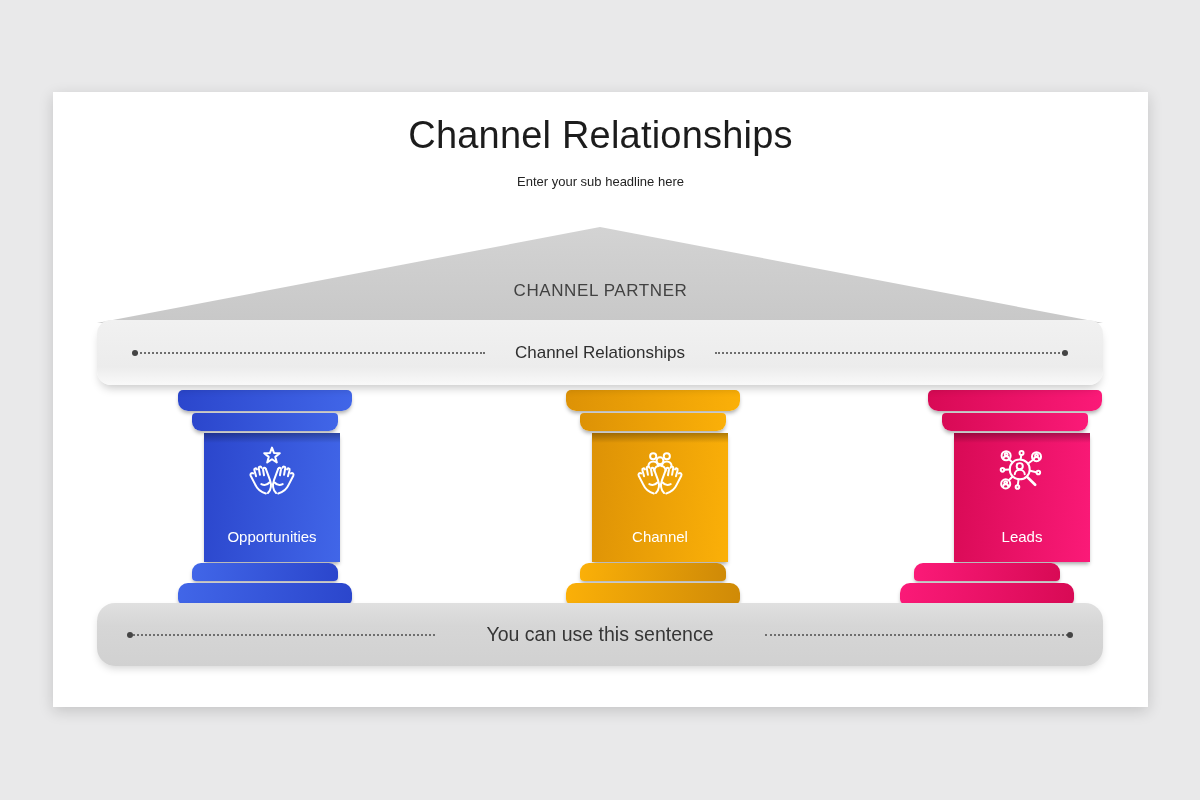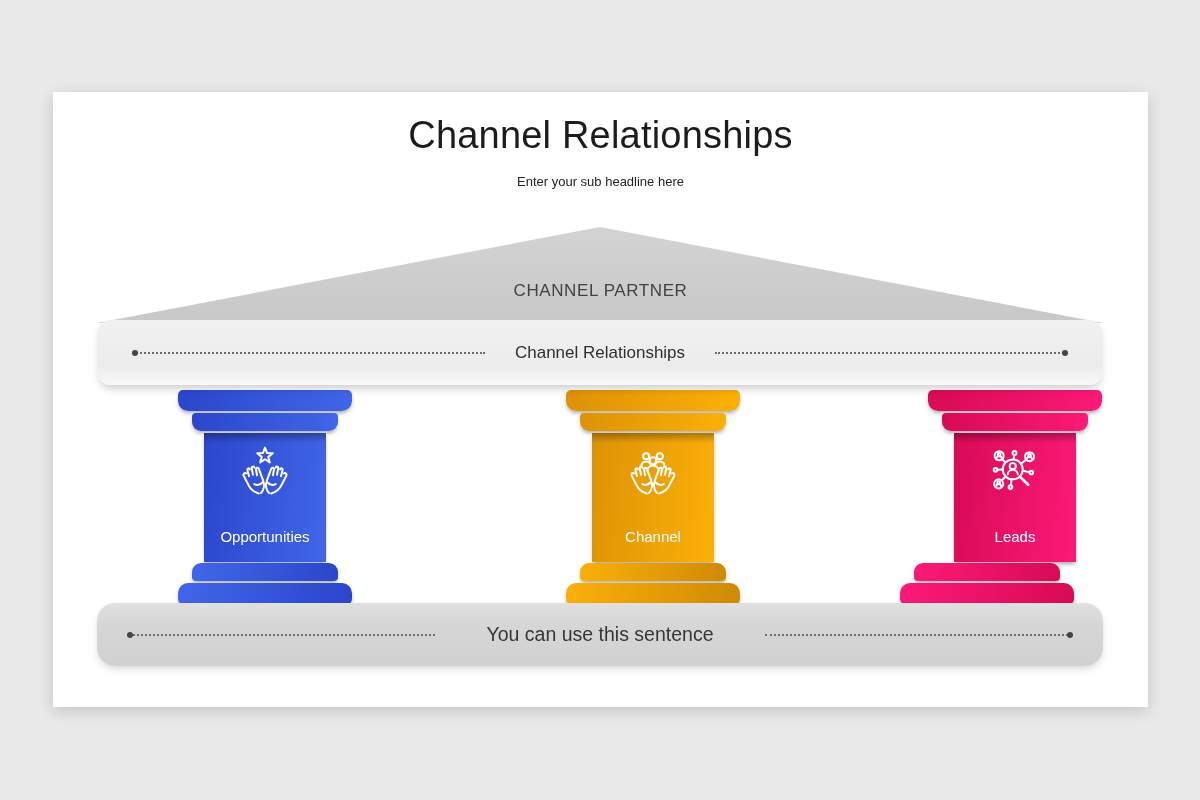--- a/index.html
+++ b/index.html
@@ -67,21 +67,21 @@
     background:#454545;
   }
   .dotline.left .dot{left:-1px;}
   .dotline.right .dot{right:-1px;}
   
   .pillar{position:absolute;top:298px;width:174px;height:215px;z-index:2;}
   .cap,.base,.shaft{position:absolute;box-shadow:0 3px 4px -1px rgba(0,0,0,0.35);}
   .cap1{left:0;top:0;width:174px;height:21px;border-radius:5px 5px 10px 10px;}
   .cap2{left:14px;top:23px;width:146px;height:18px;border-radius:4px 4px 9px 9px;}
   .shaft{
-    left:26px;top:43px;width:122px;height:129px;
+    left:26px;top:43px;width:122px;height:129px;padding-left:14px;
   }
   .shaft::after{ 
     content:"";position:absolute;left:0;top:0;right:0;height:10px;
     background:linear-gradient(180deg,rgba(0,0,0,0.30),rgba(0,0,0,0));
   }
   .base1{left:14px;top:173px;width:146px;height:18px;border-radius:9px 9px 4px 4px;}
   .base2{left:0;top:193px;width:174px;height:22px;border-radius:10px 10px 6px 6px;}
   .p1{left:125px;} .p2{left:319px;} .p3{left:513px;} .p4{left:654px;} .p5{left:847px;}
   .p4{left:653px;}
   .p1 .cap,.p1 .shaft{background:linear-gradient(96deg,#2b46cc,#4166e8);}

